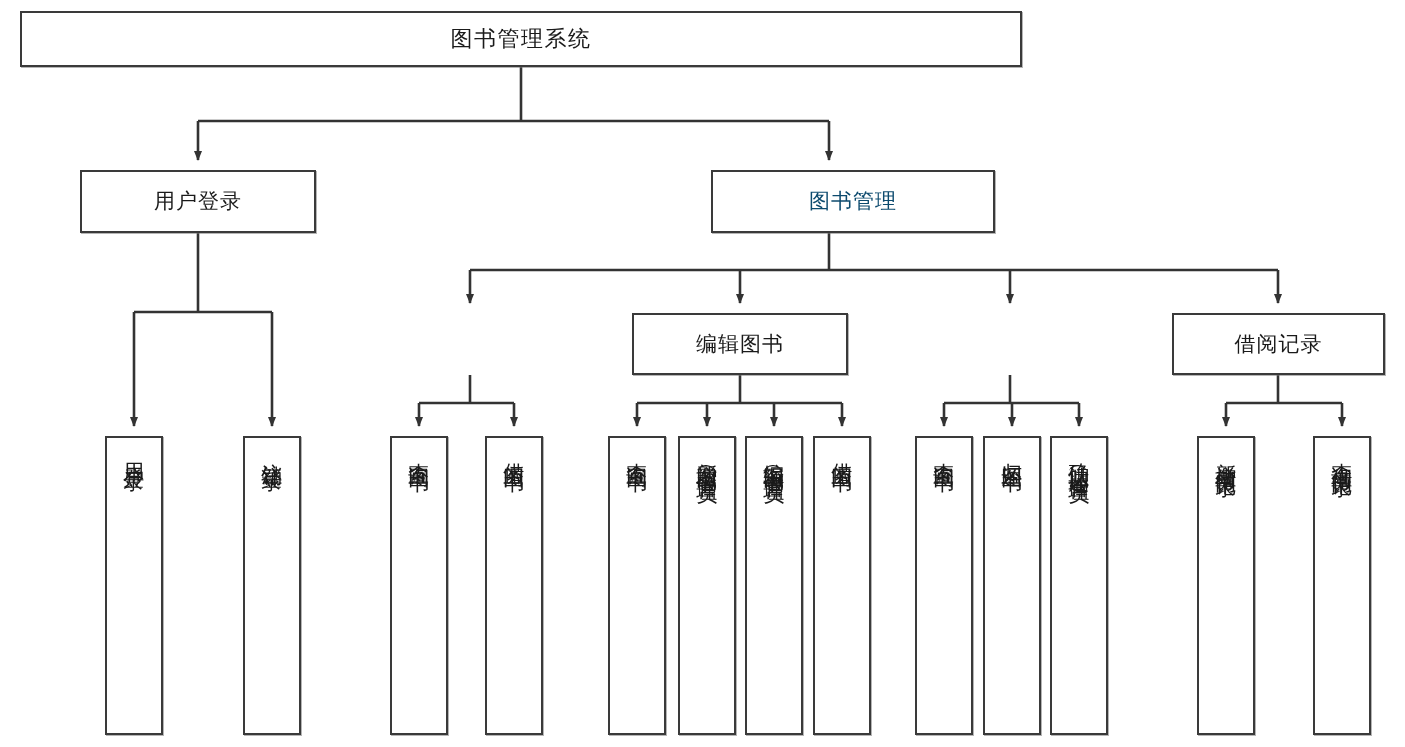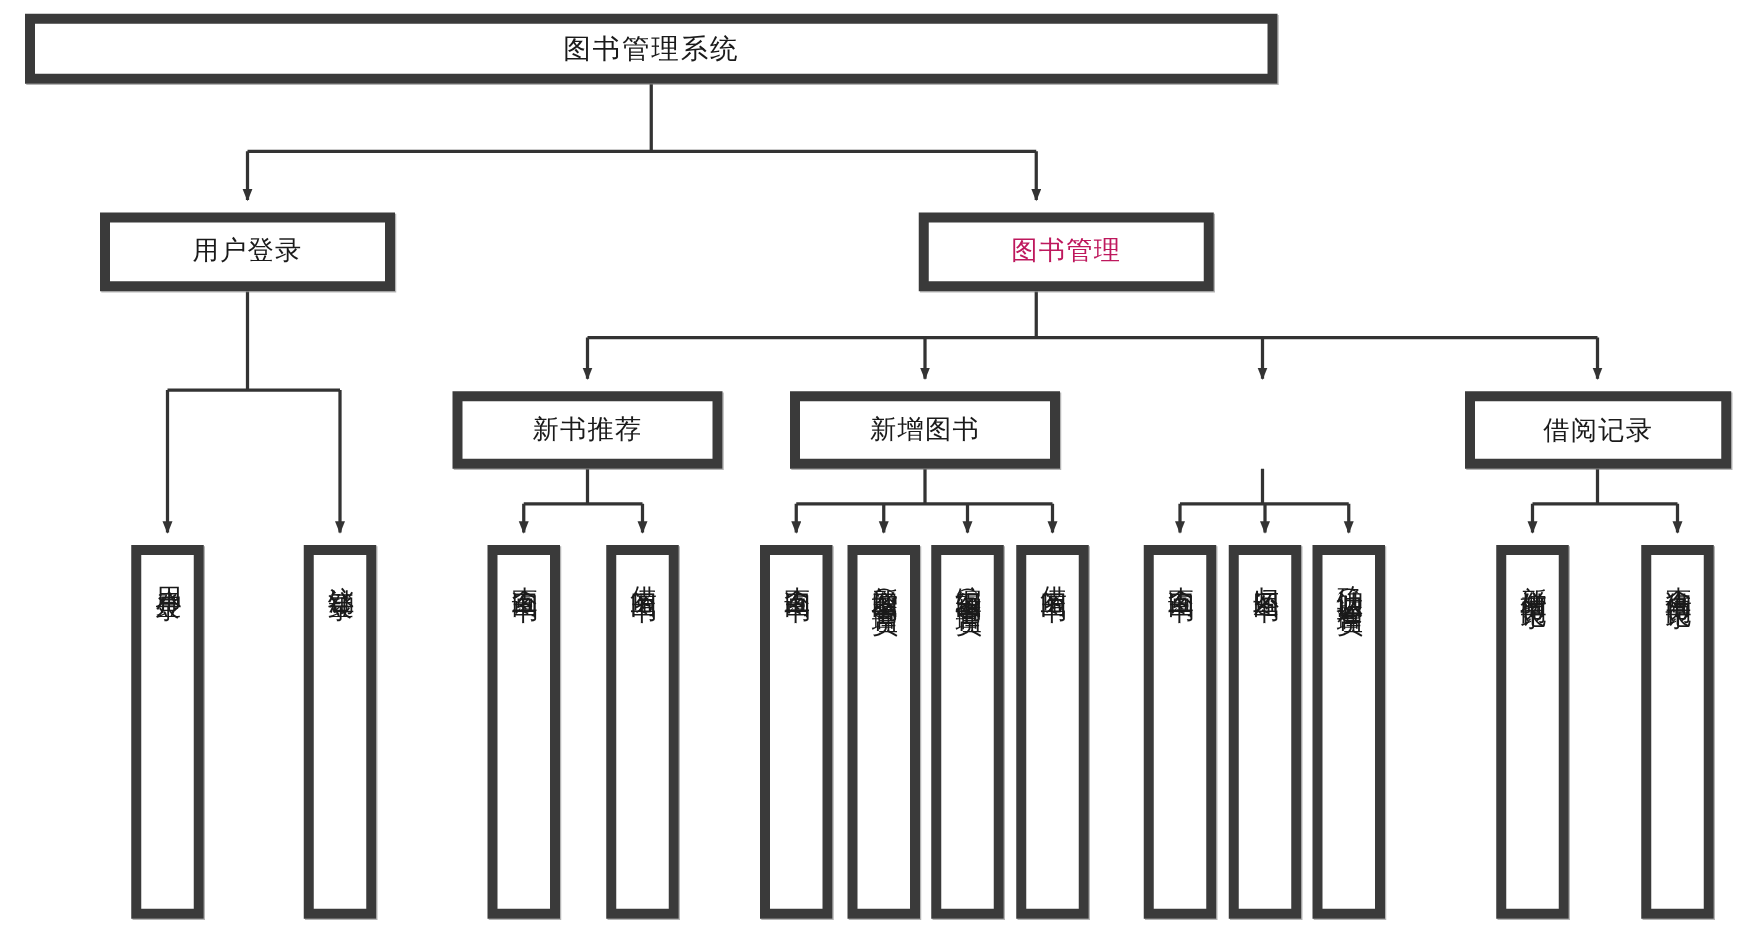--- a/index.html
+++ b/index.html
@@ -21,21 +21,21 @@
     position: absolute;
     left: 0;
     top: 0;
     width: 1405px;
     height: 747px;
     pointer-events: none;
   }
   .node {
     position: absolute;
     box-sizing: border-box;
-    border: 8px solid #737373;
+    border: 2px solid #737373;
     background: #ffffff;
     display: flex;
     align-items: center;
     justify-content: center;
     color: #1a1a1a;
     box-shadow: 1px 1px 0 rgba(120,120,120,0.55);
   }
   .node .label {
     display: block;
     text-align: center;
@@ -131,30 +131,27 @@
     </g>
   </svg>
 
   <div class="node root horiz" style="left: 20px; top: 11px; width: 1002px; height: 56px; border-color: rgb(58, 58, 58); background: rgb(255, 255, 255); color: rgb(26, 26, 26);">
     <span class="label">图书管理系统</span>
   </div>
 
   <div class="node horiz" style="left: 80px; top: 170px; width: 236px; height: 63px; border-color: rgb(58, 58, 58); background: rgb(255, 255, 255); color: rgb(26, 26, 26);">
     <span class="label">用户登录</span>
   </div>
-  <div class="node horiz" style="left: 711px; top: 170px; width: 236px; height: 63px; border-color: rgb(58, 58, 58); background: rgb(255, 255, 255); color: #be185d; margin-left: 24px;">
+  <div class="node horiz" style="left: 711px; top: 170px; width: 284px; height: 63px; border-color: rgb(58, 58, 58); background: rgb(255, 255, 255); color: #0c4a6e;">
     <span class="label">图书管理</span>
   </div>
-  <div class="node horiz" style="left: 362px; top: 313px; width: 216px; height: 62px; border-color: rgb(58, 58, 58); background: rgb(255, 255, 255); color: rgb(26, 26, 26);">
-    <span class="label">新书推荐</span>
+  <div class="node horiz" style="left: 632px; top: 313px; width: 216px; height: 62px; border-color: rgb(58, 58, 58); background: rgb(255, 255, 255); color: rgb(26, 26, 26);">
+    <span class="label">编辑图书</span>
   </div>
-  <div class="node horiz" style="left: 632px; top: 313px; width: 216px; height: 62px; border-color: rgb(58, 58, 58); background: rgb(255, 255, 255); color: rgb(26, 26, 26);">
-    <span class="label">新增图书</span>
-  </div>
-  <div class="node horiz" style="left: 1172px; top: 313px; width: 213px; height: 62px; border-color: rgb(58, 58, 58); background: rgb(255, 255, 255); color: rgb(26, 26, 26); font-family: Liberation Serif, serif;">
+  <div class="node horiz" style="left: 1172px; top: 313px; width: 213px; height: 62px; border-color: rgb(58, 58, 58); background: rgb(255, 255, 255); color: rgb(26, 26, 26);">
     <span class="label">借阅记录</span>
   </div>
 
   <div class="node leaf" style="left: 105px; top: 436px; width: 58px; height: 299px; border-color: rgb(58, 58, 58); background: rgb(255, 255, 255); color: rgb(26, 26, 26);">
     <span class="label">用户登录</span>
   </div>
   <div class="node leaf" style="left: 243px; top: 436px; width: 58px; height: 299px; border-color: rgb(58, 58, 58); background: rgb(255, 255, 255); color: rgb(26, 26, 26);">
     <span class="label">注销登录</span>
   </div>
   <div class="node leaf" style="left: 390px; top: 436px; width: 58px; height: 299px; border-color: rgb(58, 58, 58); background: rgb(255, 255, 255); color: rgb(26, 26, 26);">

